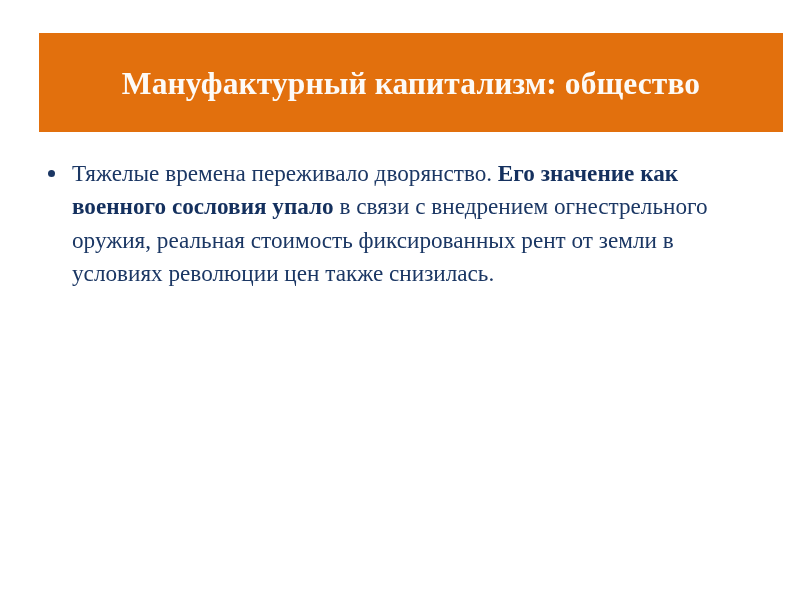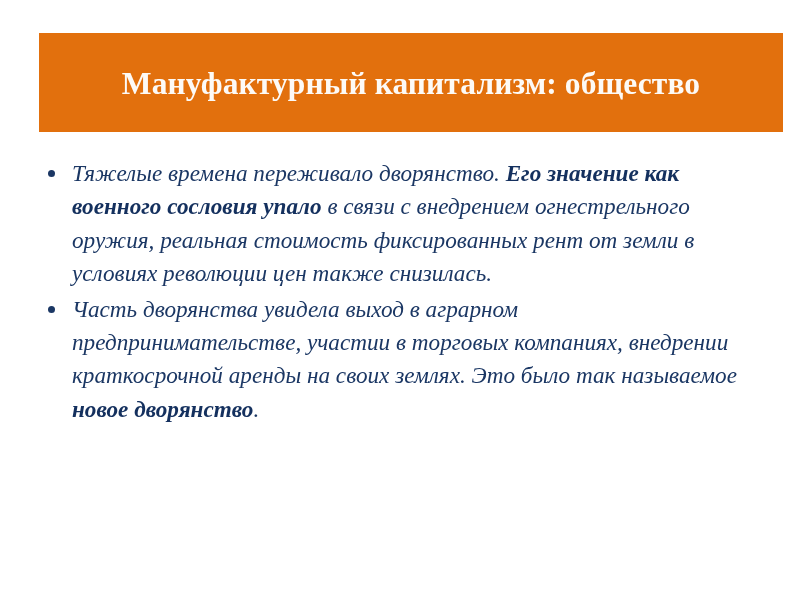--- a/index.html
+++ b/index.html
@@ -73,21 +73,20 @@
     position: absolute;
     left: 8px;
     top: 13px;
     width: 7px;
     height: 7px;
     border-radius: 50%;
     background: #1b3764;
   }
   .bullet-text {
     display: block;
-    font-style: italic;
   }
   .bullet-text b {
     font-weight: bold;
     color: #14305e;
   }
 </style>
 </head>
 <body>
 
 <div class="slide">
@@ -96,20 +95,16 @@
     <h1 class="title-text">Мануфактурный капитализм: общество</h1>
   </div>
 
   <div class="body-content">
 
     <div class="bullet-item">
       <span class="bullet-dot"></span>
       <span class="bullet-text"><span>Тяжелые времена переживало дворянство. </span><b>Его значение как военного сословия упало</b><span> в связи с внедрением огнестрельного оружия, реальная стоимость фиксированных рент от земли в условиях революции цен также снизилась.</span></span>
     </div>
 
-    <div class="bullet-item">
-      <span class="bullet-dot"></span>
-      <span class="bullet-text"><span>Часть дворянства увидела выход в аграрном предпринимательстве, участии в торговых компаниях, внедрении краткосрочной аренды на своих землях. Это было так называемое </span><b>новое дворянство</b><span>.</span></span>
-    </div>
 
   </div>
 
 </div>
 
 </body></html>

